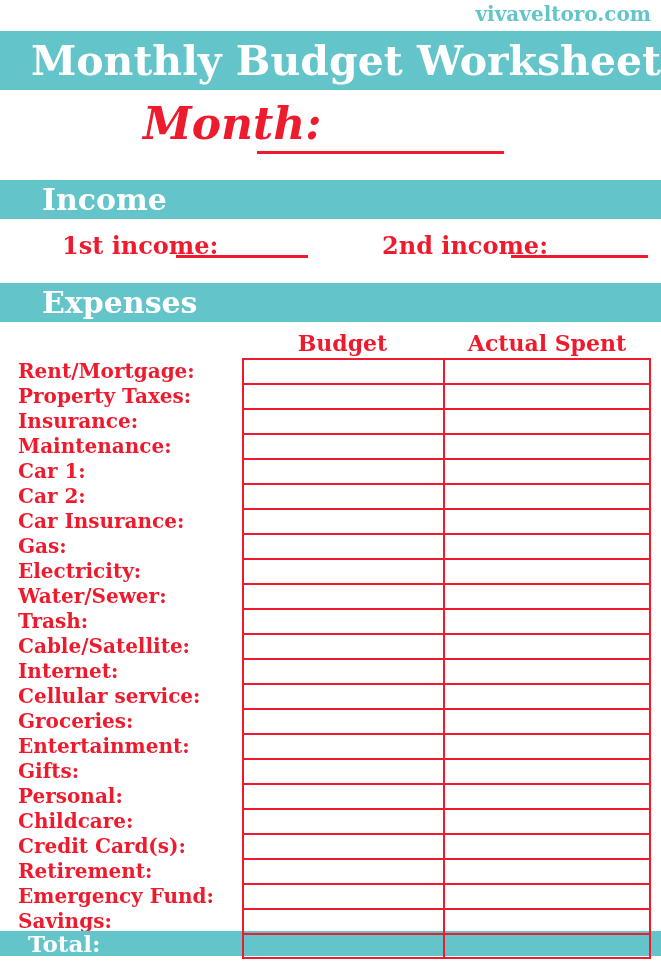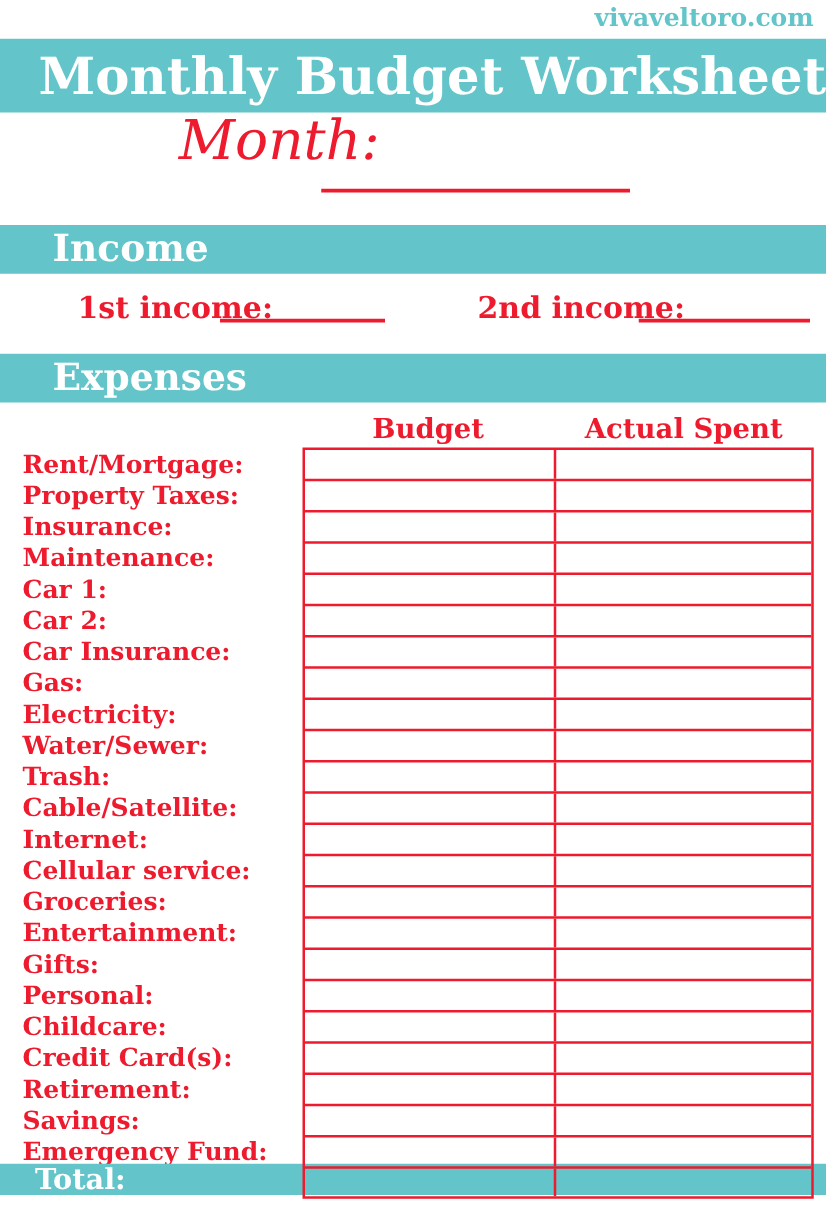--- a/index.html
+++ b/index.html
@@ -17,22 +17,22 @@
     position:absolute;top:2px;right:10px;
     color:var(--teal);font-weight:bold;font-size:20px;
   }
   .banner{
     position:absolute;left:0;width:661px;background:var(--teal);
     color:var(--on-teal);font-weight:bold;
   }
   .title-banner{top:31px;height:59px;display:flex;align-items:center;justify-content:flex-end;}
   .title-banner h1{font-size:41px;font-weight:bold;white-space:nowrap;}
   .month-label{
-    position:absolute;left:143px;top:87px;
-    color:var(--red);font-style:italic;font-size:44px;font-weight:normal;
+    position:absolute;left:143px;top:98px;
+    color:var(--red);font-style:italic;font-size:44px;font-weight:bold;
     font-family:"DejaVu Serif", serif;
   }
   .fill-line{
     position:absolute;border-bottom:3px solid var(--red);
     font-size:18px;color:var(--red);
   }
   .month-line{left:257px;top:128px;width:247px;height:26px;}
   .section-banner{height:39px;line-height:39px;padding-left:42px;font-size:30px;}
   .income-banner{top:180px;}
   .expenses-banner{top:283px;}
@@ -114,22 +114,22 @@
       <div class="expense-label">Cable/Satellite:</div>
       <div class="expense-label">Internet:</div>
       <div class="expense-label">Cellular service:</div>
       <div class="expense-label">Groceries:</div>
       <div class="expense-label">Entertainment:</div>
       <div class="expense-label">Gifts:</div>
       <div class="expense-label">Personal:</div>
       <div class="expense-label">Childcare:</div>
       <div class="expense-label">Credit Card(s):</div>
       <div class="expense-label">Retirement:</div>
+      <div class="expense-label">Emergency Fund:</div>
       <div class="expense-label">Savings:</div>
-      <div class="expense-label">Emergency Fund:</div>
     </div>
 
   <div class="total-band">
     <div class="total-label">Total:</div>
   </div>
 
   <div class="grid">
       <div class="grid-row">
         <div class="cell cell-budget"></div>
         <div class="cell cell-actual"></div>

